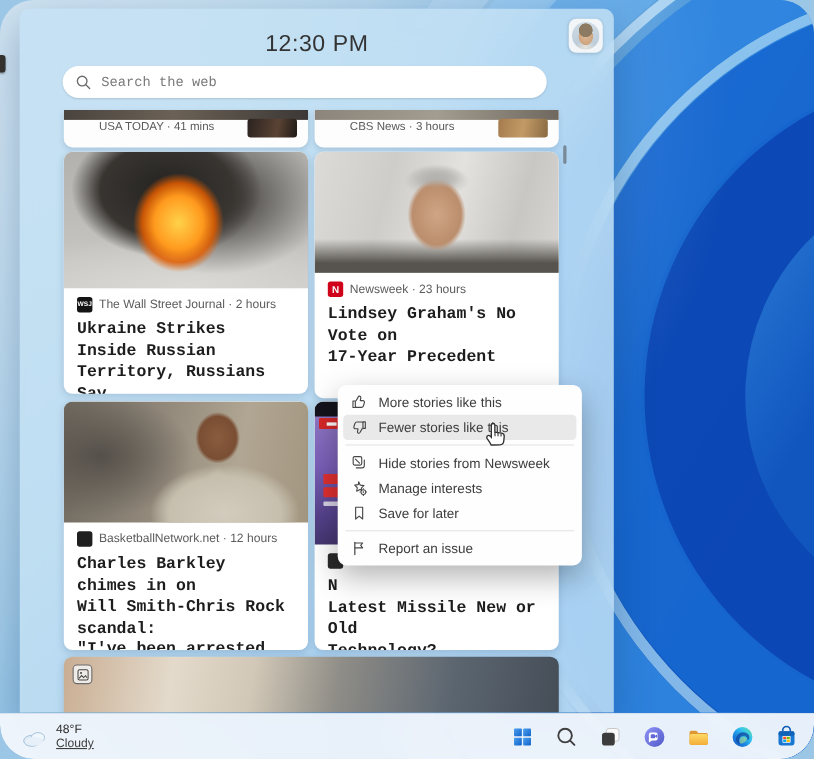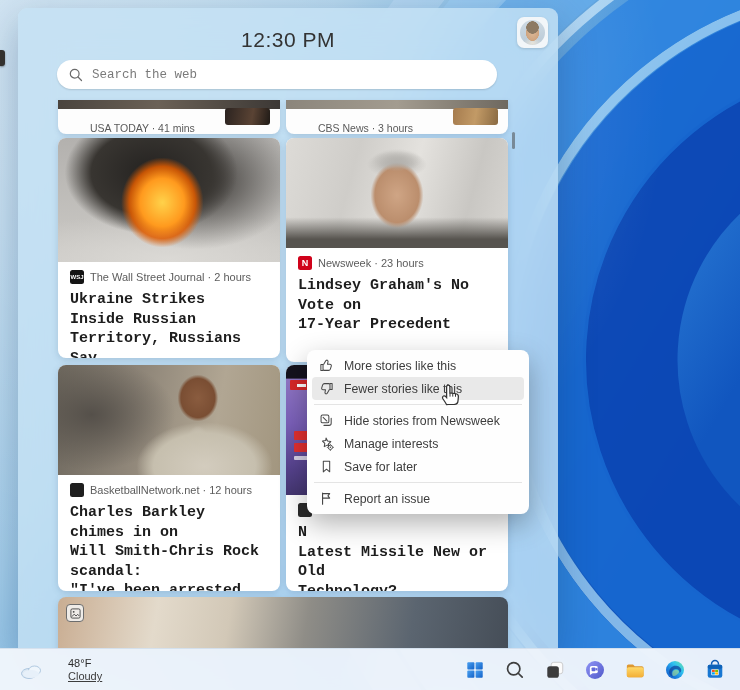--- a/index.html
+++ b/index.html
@@ -1,18 +1,18 @@
 <!DOCTYPE html>
 <html><head>
 <meta charset="utf-8">
 <style>
   * { margin:0; padding:0; box-sizing:border-box; }
   html,body { width:740px; height:690px; overflow:hidden; }
   body { font-family:"Liberation Sans", sans-serif; position:relative; background:#9cc6e6; }
-  .stage { position:absolute; inset:0; width:740px; height:690px; overflow:hidden; }
+  .stage { position:absolute; inset:0; width:740px; height:690px; overflow:hidden;border-radius:31px; }
 
   
   .wallpaper { position:absolute; inset:0; }
 
   
   .edge-notch { position:absolute; left:0; top:50px; width:5px; height:16px; background:#37322c; border-radius:0 3px 3px 0; box-shadow:0 1px 2px rgba(0,0,0,.4); }
 
   
   .panel { position:absolute; left:18px; top:8px; width:540px; height:640px; border-radius:9px 9px 0 0;
            background:rgba(197,224,243,.82); backdrop-filter:blur(22px) saturate(1.15);
@@ -26,21 +26,21 @@
                   linear-gradient(#cfdbe4,#b9c9d6); }
 
   .searchbar { position:absolute; left:39px; top:52px; width:440px; height:29px; background:#fff; border-radius:15px;
                box-shadow:0 1px 2px rgba(0,0,0,.14); display:flex; align-items:center; padding:0 12px; gap:9px; }
   .searchbar input { flex:1; border:none; outline:none; font-size:12.5px; color:#c2410c; background:transparent; font-family:Liberation Mono, monospace; }
   .searchbar input::placeholder { color:#7a7a7a; }
 
   
   .peek { position:absolute; top:92px; width:222px; height:34px; border-radius:0 0 8px 8px; overflow:hidden; background:#fdfdfd; box-shadow:0 2px 5px rgba(60,90,130,.18); }
   .peek-strip { height:9px; }
-  .peek-row { height:25px; display:flex; align-items:flex-end; padding:0 12px 0 32px; position:relative; }
+  .peek-row { height:25px; display:flex; align-items:flex-start; padding:0 12px 0 32px; position:relative; }
   .peek-src { font-size:10.5px; color:#5a5a5a; }
   .peek-thumb { position:absolute; right:10px; top:-1px; width:45px; height:17px; border-radius:3px; }
 
   
   .card { position:absolute; width:222px; background:#fff; border-radius:8px; overflow:hidden;
           box-shadow:0 2px 7px rgba(50,80,120,.20); display:flex; flex-direction:column; cursor:pointer; }
   .card-img { width:100%; flex:none; }
   .card-body { padding:8px 12px 9px; display:flex; flex-direction:column; flex:1; }
   .src-row { display:flex; align-items:center; gap:6px; }
   .src-logo { width:14px; height:14px; border-radius:2.5px; flex:none; display:flex; align-items:center; justify-content:center;
@@ -71,21 +71,21 @@
   
   .bottom-card { position:absolute; left:40px; top:589px; width:450px; height:60px; border-radius:8px; overflow:hidden;
                  box-shadow:0 2px 7px rgba(50,80,120,.2);
                  background:linear-gradient(100deg,#c9ad92 0%,#e3dacb 22%,#d2c8b7 38%,#8f8d87 55%,#5b6570 78%,#454d57 100%); }
   .img-badge { position:absolute; left:8px; top:7px; width:18px; height:18px; border-radius:4px; background:rgba(245,245,245,.85);
                border:1px solid #6d6d6d; display:flex; align-items:center; justify-content:center; }
 
   
   .taskbar { position:absolute; left:0; bottom:0; width:740px; height:42px; background:rgba(242,247,252,.95);
              backdrop-filter:blur(18px); border-top:1px solid rgba(180,200,220,.4); z-index:50; }
-  .weather { position:absolute; left:10px; top:0; height:42px; display:flex; align-items:center; gap:24px; padding:0 8px; cursor:pointer; }
+  .weather { position:absolute; left:10px; top:0; height:42px; display:flex; align-items:center; gap:7px; padding:0 8px; cursor:pointer; }
   .weather-temp { font-size:11px; color:#2d2d2d; line-height:13px; }
   .weather-cond { font-size:11px; color:#3d3d3d; line-height:13px;text-decoration:underline; }
   .tb-icons { position:absolute; left:460px; top:0; height:42px; display:flex; align-items:center; gap:11px; }
   .tb-btn { width:29px; height:29px; border-radius:5px; display:flex; align-items:center; justify-content:center; cursor:pointer; }
 </style>
 </head>
 <body>
 
 <div class="stage">
 

